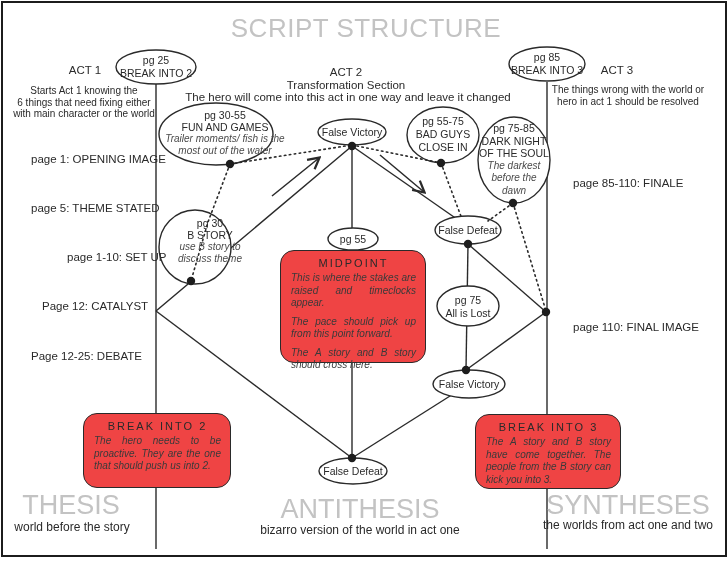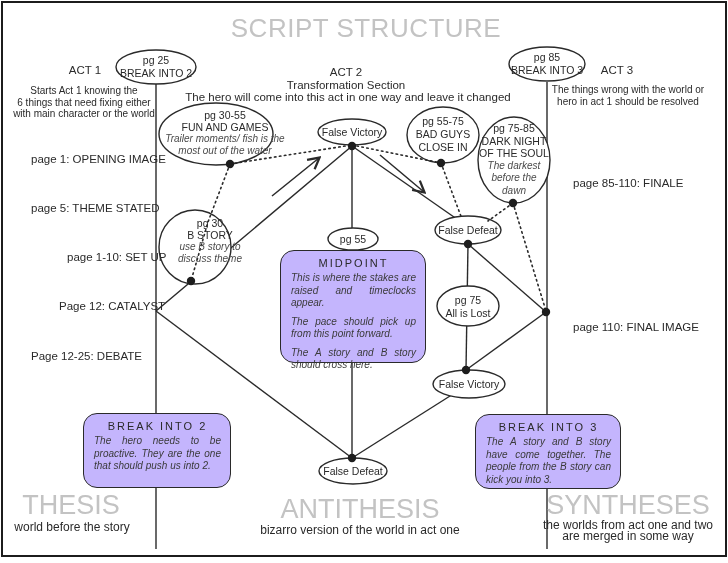--- a/index.html
+++ b/index.html
@@ -10,21 +10,21 @@
   .frame{position:absolute;left:1px;top:1px;width:722px;height:552px;border:2px solid #1c1c1c;}
   svg.layer{position:absolute;left:0;top:0;}
   .lbl{position:absolute;white-space:nowrap;font-size:11.5px;color:#2a2a2a;}
   .ctr{transform:translateX(-50%);text-align:center;}
   .gray{color:#c3c3c3;}
   .big-title{font-size:26px;letter-spacing:0.5px;}
   .footer-title{font-size:27px;}
   .node{position:absolute;transform:translateX(-50%);text-align:center;line-height:12px;font-size:10.5px;white-space:nowrap;}
   .node .it{font-style:italic;color:#4a4a4a;font-size:10px;}
   .dn-it{color:#666;}
-  .rbox{position:absolute;background:#c4b5fd;border:1.4px solid #2a2a2a;border-radius:14px;box-sizing:border-box;padding:5px 9px 4px 10px;}
+  .rbox{position:absolute;background:#ef4444;border:1.4px solid #2a2a2a;border-radius:14px;box-sizing:border-box;padding:5px 9px 4px 10px;}
   .rbox .bt{text-align:center;font-size:11px;letter-spacing:2px;margin:1px 0 3px 0;}
   .rbox p{font-style:italic;font-size:10px;line-height:12.5px;margin:0 0 6px 0;text-align:justify;color:#3a3a3a;}
   .rbox p:last-child{margin-bottom:0;}
   .sub{font-size:11.5px;}
   .desc{line-height:11.5px;font-size:10px;}
 </style>
 </head>
 <body>
 
 <div class="canvas">
@@ -108,21 +108,21 @@
 
   <div class="lbl ctr" style="left:617px;top:64px;">ACT 3</div>
   <div class="lbl ctr desc" style="left:628px;top:84px;">
     <div>The things wrong with the world or</div>
     <div>hero in act 1 should be resolved</div>
   </div>
 
   <div class="lbl" style="left:31px;top:153px;">page 1:  OPENING IMAGE</div>
   <div class="lbl" style="left:31px;top:202px;">page 5:  THEME STATED</div>
   <div class="lbl" style="left:31px;top:251px;padding-left:36px;">page 1-10:  SET UP</div>
-  <div class="lbl" style="left:31px;top:300px;padding-left:28px;">Page 12:  CATALYST</div>
+  <div class="lbl" style="left:14px;top:300px;padding-left:28px;">Page 12:  CATALYST</div>
   <div class="lbl" style="left:31px;top:350px;">Page 12-25: DEBATE</div>
 
   <div class="lbl" style="left:573px;top:177px;">page 85-110:  FINALE</div>
   <div class="lbl" style="left:573px;top:321px;">page 110: FINAL IMAGE</div>
 
   <div class="node" style="left:156px;top:54px;line-height:13px;">
     <div>pg 25</div>
     <div>BREAK INTO 2</div>
   </div>
 
@@ -194,15 +194,14 @@
 
   <div class="lbl ctr gray footer-title" style="left:71px;top:490px;">THESIS</div>
   <div class="lbl ctr" style="left:72px;top:520px;font-size:12px;">world before the story</div>
 
   <div class="lbl ctr gray footer-title" style="left:360px;top:494px;">ANTITHESIS</div>
   <div class="lbl ctr" style="left:360px;top:523px;font-size:12px;">bizarro version of the world in act one</div>
 
   <div class="lbl ctr gray footer-title" style="left:628px;top:490px;">SYNTHESES</div>
   <div class="lbl ctr" style="left:628px;top:520px;font-size:12px;line-height:11px;">
     <div>the worlds from act one and two</div>
-    <div>are merged in some way</div>
   </div>
 </div>
 
 </body></html>

